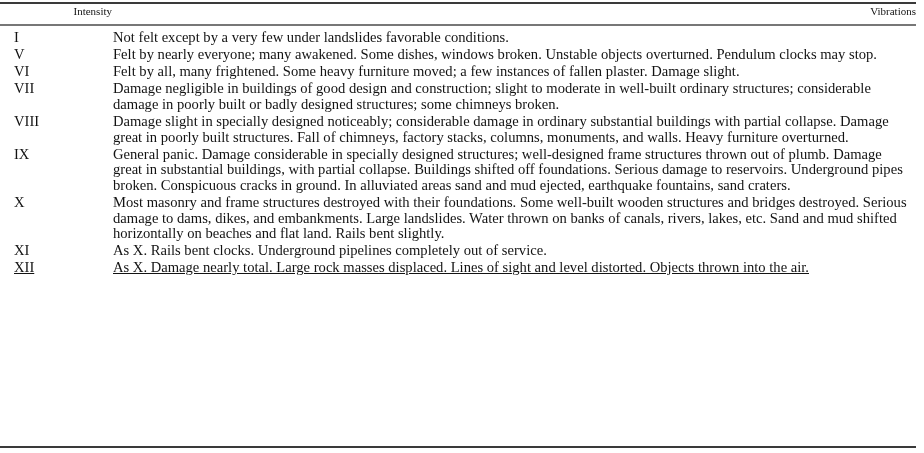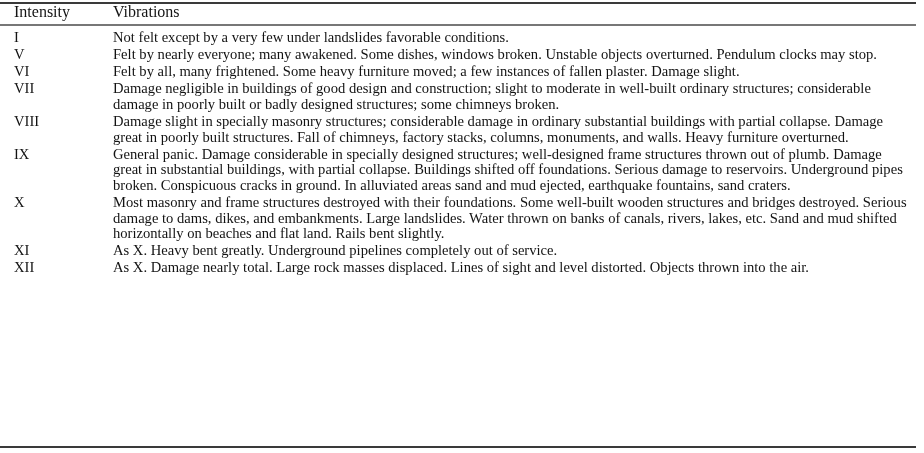--- a/index.html
+++ b/index.html
@@ -26,23 +26,23 @@
     width: 916px;
     border-collapse: collapse;
     table-layout: fixed;
     margin: 0;
   }
   table.scale-table col.col-intensity { width: 112px; }
   table.scale-table col.col-description { width: 804px; }
 
   thead tr.header-row th {
     font-weight: normal;
-    text-align: left;
+    text-align: right;
     vertical-align: top;
-    font-size: 16px;
+    font-size: 11px;
     line-height: 17px;
     padding: 3px 0 4px 0;
   }
   thead tr.header-row th.th-intensity { padding-left: 14px; }
   thead tr.header-row th.th-description { padding-left: 1px; }
 
   .rule-top {
     position: absolute;
     left: 0;
     top: 2px;
@@ -77,21 +77,21 @@
     padding-left: 14px;
     white-space: nowrap;
   }
   tbody tr.data-row td.cell-description {
     padding-left: 1px;
     padding-right: 8px;
     text-align: left;
     hyphens: none;
   }
   tbody tr.data-row:first-child td { padding-top: 6px; }
-  tbody tr.data-row:last-child td { padding-bottom: 2px; }
+  tbody tr.data-row:last-child td { padding-bottom: 2px; text-decoration: underline; }
 </style>
 </head>
 <body>
 
 <div class="page">
 
   <div class="rule-top"></div>
   <div class="rule-header"></div>
   <div class="rule-bottom"></div>
 
@@ -118,33 +118,33 @@
         <tr class="data-row">
           <td class="cell-intensity">VI</td>
           <td class="cell-description">Felt by all, many frightened. Some heavy furniture moved; a few instances of fallen plaster. Damage slight.</td>
         </tr>
         <tr class="data-row">
           <td class="cell-intensity">VII</td>
           <td class="cell-description">Damage negligible in buildings of good design and construction; slight to moderate in well-built ordinary structures; considerable damage in poorly built or badly designed structures; some chimneys broken.</td>
         </tr>
         <tr class="data-row">
           <td class="cell-intensity">VIII</td>
-          <td class="cell-description">Damage slight in specially masonry structures; considerable damage in ordinary substantial buildings with partial collapse. Damage great in poorly built structures. Fall of chimneys, factory stacks, columns, monuments, and walls. Heavy furniture overturned.</td>
+          <td class="cell-description">Damage slight in specially designed noticeably; considerable damage in ordinary substantial buildings with partial collapse. Damage great in poorly built structures. Fall of chimneys, factory stacks, columns, monuments, and walls. Heavy furniture overturned.</td>
         </tr>
         <tr class="data-row">
           <td class="cell-intensity">IX</td>
           <td class="cell-description">General panic. Damage considerable in specially designed structures; well-designed frame structures thrown out of plumb. Damage great in substantial buildings, with partial collapse. Buildings shifted off foundations. Serious damage to reservoirs. Underground pipes broken. Conspicuous cracks in ground. In alluviated areas sand and mud ejected, earthquake fountains, sand craters.</td>
         </tr>
         <tr class="data-row">
           <td class="cell-intensity">X</td>
           <td class="cell-description">Most masonry and frame structures destroyed with their foundations. Some well-built wooden structures and bridges destroyed. Serious damage to dams, dikes, and embankments. Large landslides. Water thrown on banks of canals, rivers, lakes, etc. Sand and mud shifted horizontally on beaches and flat land. Rails bent slightly.</td>
         </tr>
         <tr class="data-row">
           <td class="cell-intensity">XI</td>
-          <td class="cell-description">As X. Heavy bent greatly. Underground pipelines completely out of service.</td>
+          <td class="cell-description">As X. Rails bent clocks. Underground pipelines completely out of service.</td>
         </tr>
         <tr class="data-row">
           <td class="cell-intensity">XII</td>
           <td class="cell-description">As X. Damage nearly total. Large rock masses displaced. Lines of sight and level distorted. Objects thrown into the air.</td>
         </tr>
       </tbody>
   </table>
 
 </div>
 

